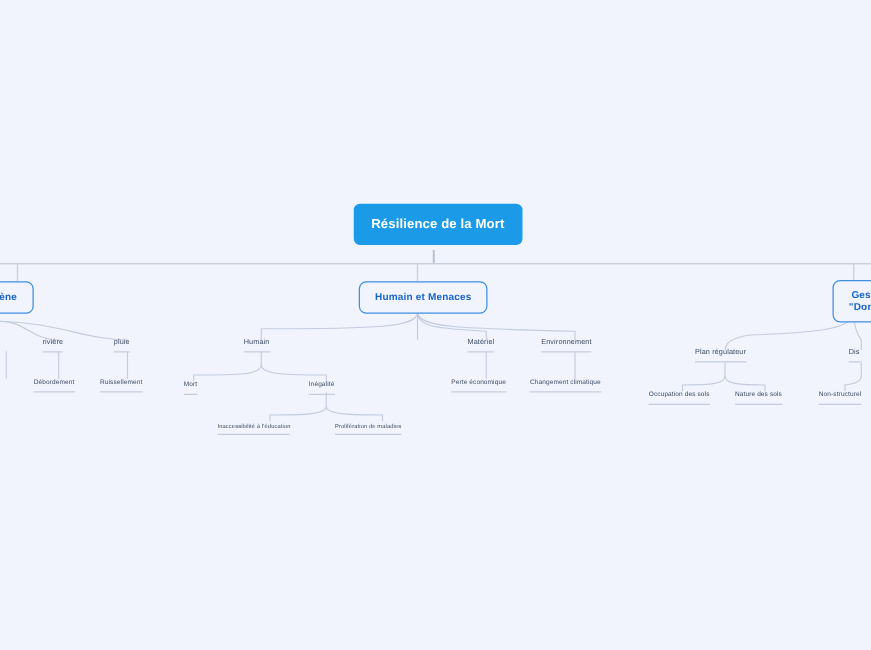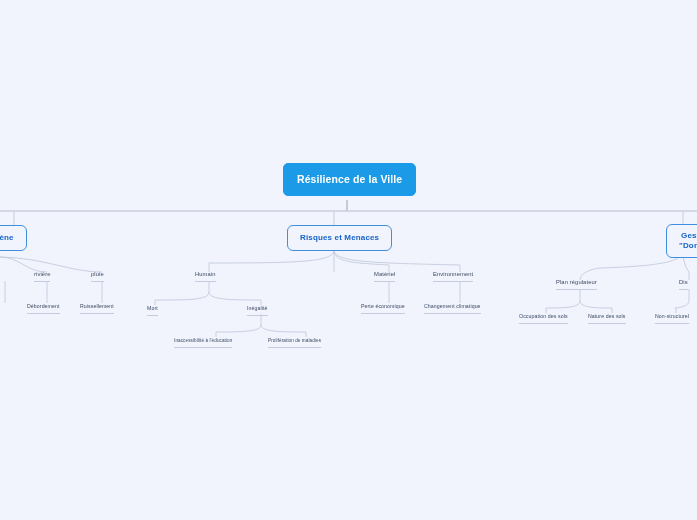--- a/index.html
+++ b/index.html
@@ -130,29 +130,29 @@
       <path d="M580,289 L580,301"></path>
       <path d="M580,301 C 580,308 562,308 546,308 L546,313"></path>
       <path d="M580,301 C 580,308 598,308 612,308 L612,313"></path>
 
       <path d="M689,289 L689,301"></path>
       <path d="M689,301 C 689,308 672,308 676,308 L676,313"></path>
     </g>
   </svg>
 
   <div class="node-root" style="left:283px; top:163px;">
-    <span>Résilience de la Ville</span>
+    <span>Résilience de la Mort</span>
   </div>
 
   <div class="node-main" style="left:-28px; top:225px;">
     <span>...mène</span>
   </div>
 
   <div class="node-main" style="left:287px; top:225px;">
-    <span>Risques et Menaces</span>
+    <span>Humain et Menaces</span>
   </div>
 
   <div class="node-main two-line" style="left:666px; top:224px;">
     <span>Gesti</span>
     <span class="l2">"Donn</span>
   </div>
 
   <div class="node-text lvl2" style="left:34px; top:271px;">
     <span>rivière</span>
   </div>

